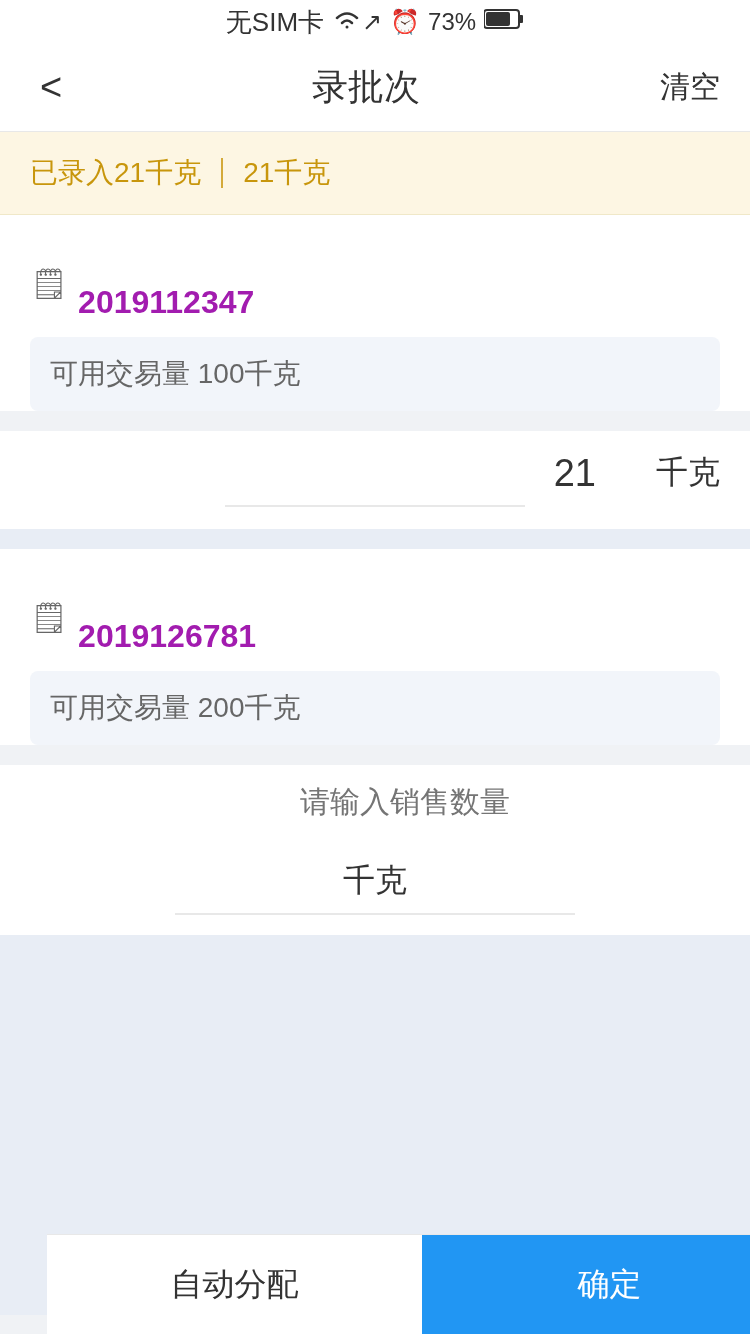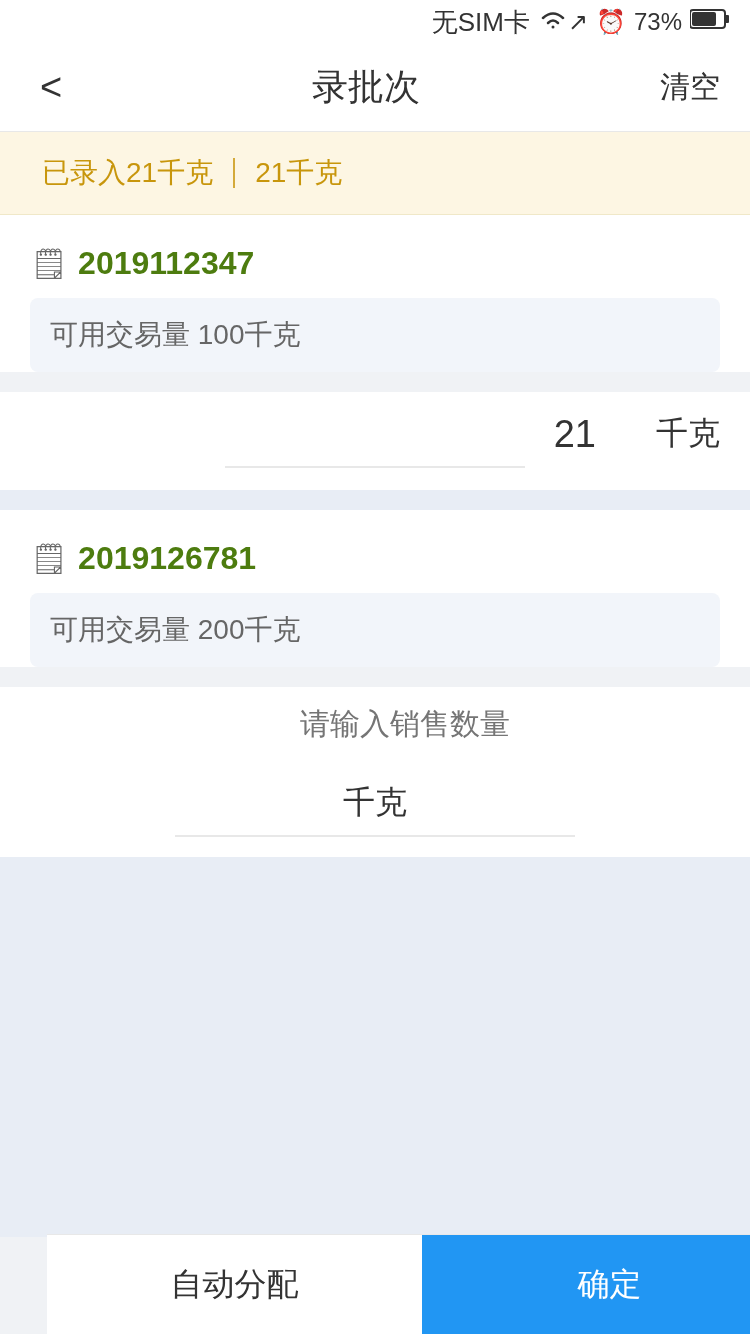--- a/index.html
+++ b/index.html
@@ -12,21 +12,21 @@
       font-size: 28px;
       color: #333;
     }
 
     
     .status-bar {
       height: 44px;
       background: #fff;
       display: flex;
       align-items: center;
-      justify-content: flex-end;
+      justify-content: center;
       padding: 0 20px;
       font-size: 26px;
       font-weight: 500;
     }
     .status-left {
       display: flex;
       align-items: center;
       gap: 8px;
       font-size: 26px;
     }
@@ -65,21 +65,21 @@
     }
     .nav-clear {
       font-size: 30px;
       color: #333;
       cursor: pointer;
     }
 
     
     .info-banner {
       background: #fdf6e3;
-      padding: 22px 42px;
+      padding: 22px 30px;
       display: flex;
       align-items: center;
       gap: 20px;
       border-bottom: 1px solid #f0e8c8;
     }
     .info-item {
       font-size: 28px;
       color: #c8960c;
       font-weight: 500;
     }
@@ -102,21 +102,22 @@
       gap: 10px;
       margin-bottom: 16px;
     }
     .batch-icon {
       font-size: 30px;
       color: #666;
     }
     .batch-id {
       font-size: 32px;
       font-weight: 600;
-      color: #4d7c0f;
+      color: #a21caf;
+      margin-top: 39px;
     }
 
     .batch-row {
       display: flex;
       align-items: center;
       gap: 20px;
       margin-bottom: 16px;
     }
     .batch-radio {
       width: 44px;

